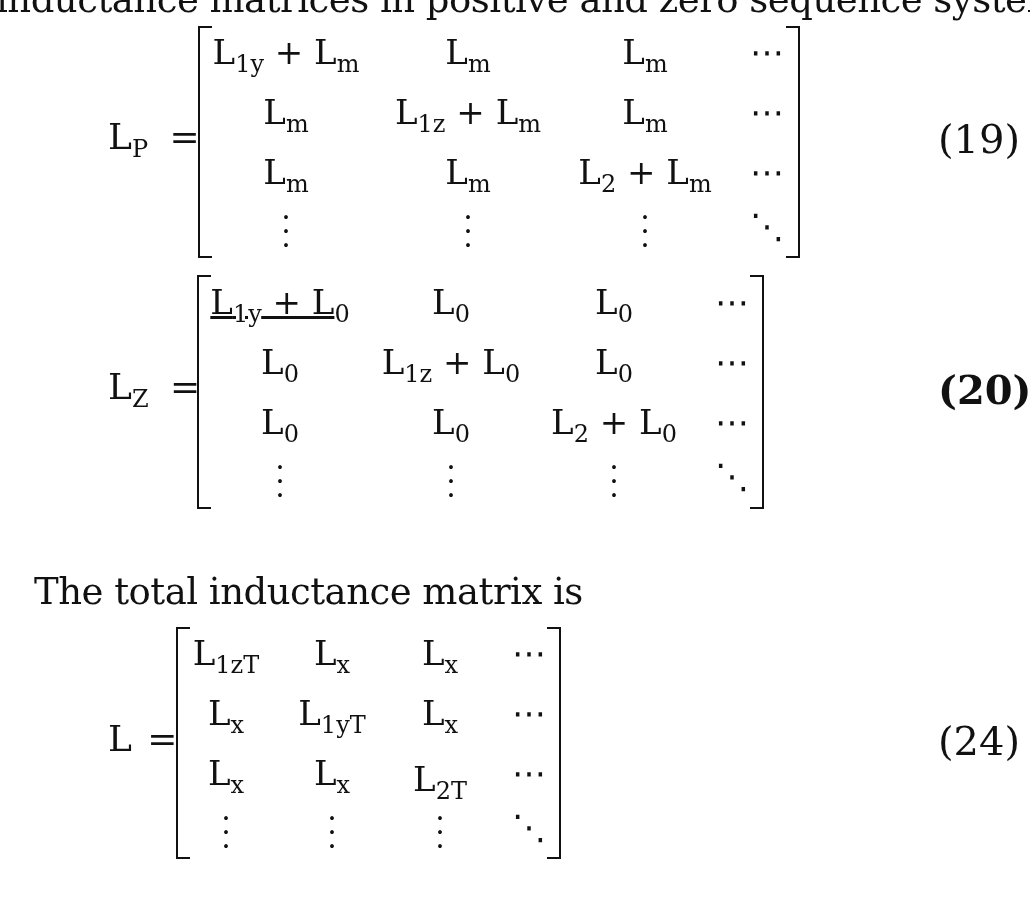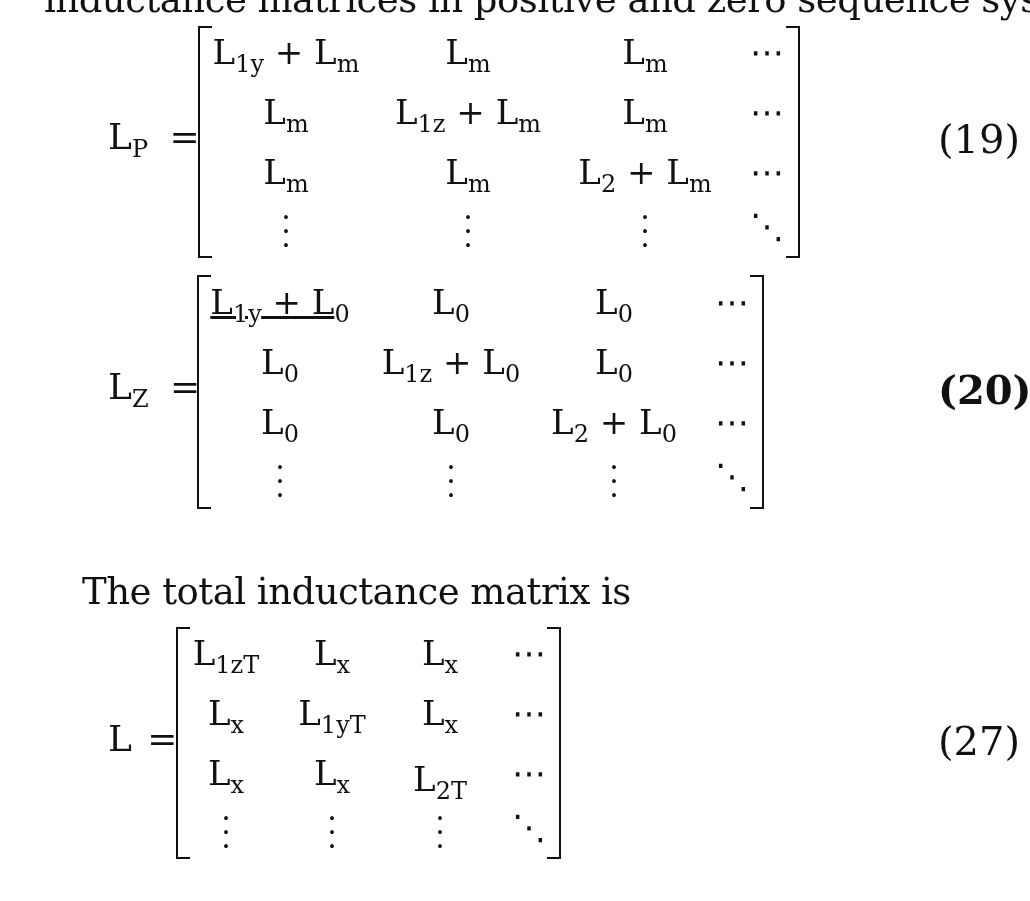--- a/index.html
+++ b/index.html
@@ -1,17 +1,17 @@
 <!DOCTYPE html>
 <html><head>
 <meta charset="utf-8">
 <style>
   html, body { margin:0; padding:0; background:#ffffff; }
   body { width:1030px; height:901px; position:relative; overflow:hidden; color:#111; font-family:"DejaVu Serif", serif; }
-  .txt { position:absolute; font-size:37px; white-space:nowrap; letter-spacing:-0.5px;margin-left:48px; }
+  .txt { position:absolute; font-size:37px; white-space:nowrap; letter-spacing:-0.5px; }
   .lhs { position:absolute; font-size:36px; white-space:nowrap; }
   .eqnum { position:absolute; font-size:40px; }
   .br { position:absolute; border:2px solid #111; }
   .br.l { border-right:none; width:12px; }
   .br.r { border-left:none; width:12px; }
   .cell { position:absolute; font-size:34px; text-align:center; white-space:nowrap; transform:translateX(-50%); }
   sub { font-size:24px; vertical-align:-8px; line-height:0; }
   .dots-v { display:inline-block; font-size:30px; line-height:14px; }
 </style>
 </head>
@@ -95,14 +95,14 @@
       <div class="cell" style="left: 529px; top: 693px;">⋯</div>
       <div class="cell" style="left: 226px; top: 753px;"><span>L</span><sub>x</sub></div>
       <div class="cell" style="left: 332px; top: 753px;"><span>L</span><sub>x</sub></div>
       <div class="cell" style="left: 440px; top: 753px; margin-top: 6px;"><span>L</span><sub>2T</sub></div>
       <div class="cell" style="left: 529px; top: 753px;">⋯</div>
       <div class="cell" style="left: 226px; top: 811px;"><span class="dots-v">·<br>·<br>·</span></div>
       <div class="cell" style="left: 332px; top: 811px;"><span class="dots-v">·<br>·<br>·</span></div>
       <div class="cell" style="left: 440px; top: 811px;"><span class="dots-v">·<br>·<br>·</span></div>
       <div class="cell" style="left: 529px; top: 807px;">⋱</div>
     </div>
-  <div class="eqnum" style="left:938px; top:718px;">(27)</div>
+  <div class="eqnum" style="left:938px; top:718px;">(24)</div>
 </div>
 
 </body></html>

